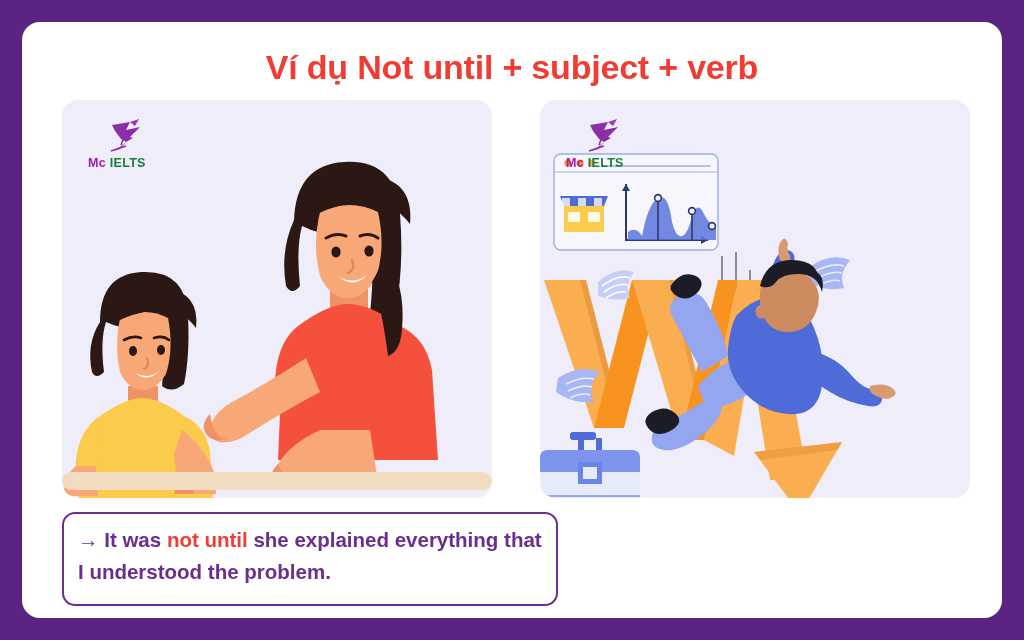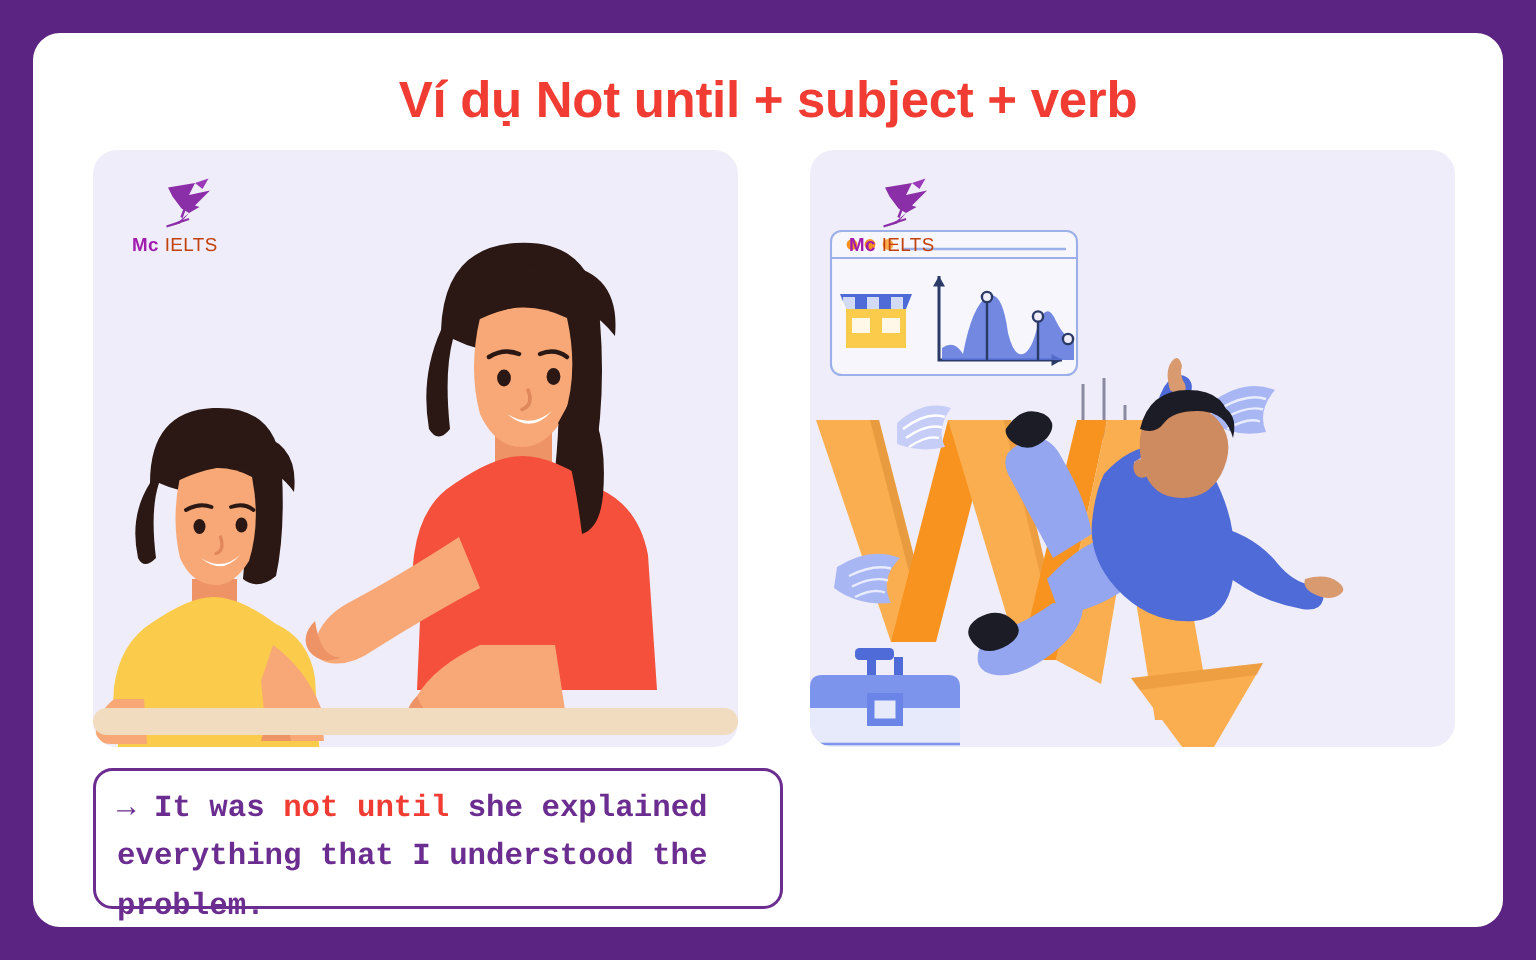--- a/index.html
+++ b/index.html
@@ -38,31 +38,30 @@
   }
 
   
   .logo{position:absolute;left:26px;top:18px;width:96px;height:62px;}
   .logo .bird{position:absolute;left:18px;top:0;width:44px;height:38px;}
   .logo .lbl{
     position:absolute;left:0;top:38px;width:96px;
     font-size:12.5px;letter-spacing:.3px;white-space:nowrap;
   }
   .logo .lbl .mc{font-weight:bold;color:#a21caf;}
-  .logo .lbl .ielts{color:#c2410c;font-weight:normal;}
+  .logo .lbl .ielts{color:#15803d;font-weight:bold;}
 
   
   .caption{
     position:absolute;left:20px;top:432px;
-    width:460px;height:94px;
+    width:496px;height:94px;
     box-sizing:border-box;
     border:2.5px solid #6B2D8F;border-radius:13px;
     background:#FFFFFF;
     padding:10px 12px 0 14px;
-    font-family:Liberation Mono, monospace;
   }
   .caption .line{
     font-size:20.5px;font-weight:bold;line-height:1.58;
     color:#6B2D8F;
   }
   .caption .arrow{color:#6B2D8F;font-weight:bold;}
   .caption .hl{color:#F03C32;}
 
   svg{display:block;}
 </style>

